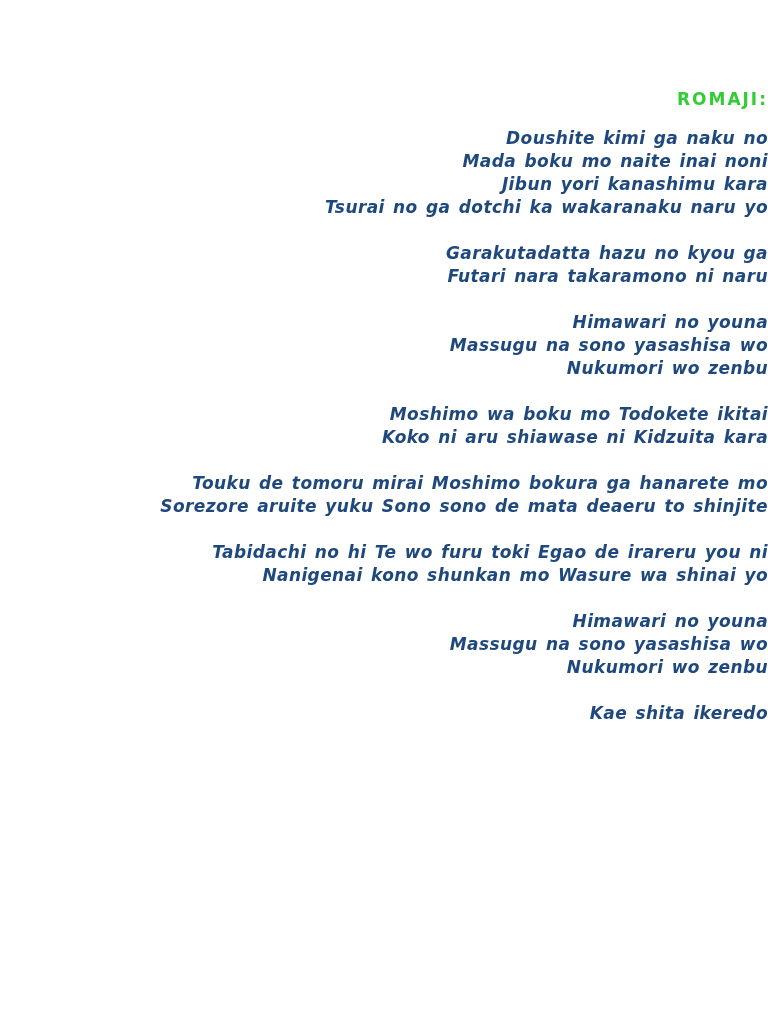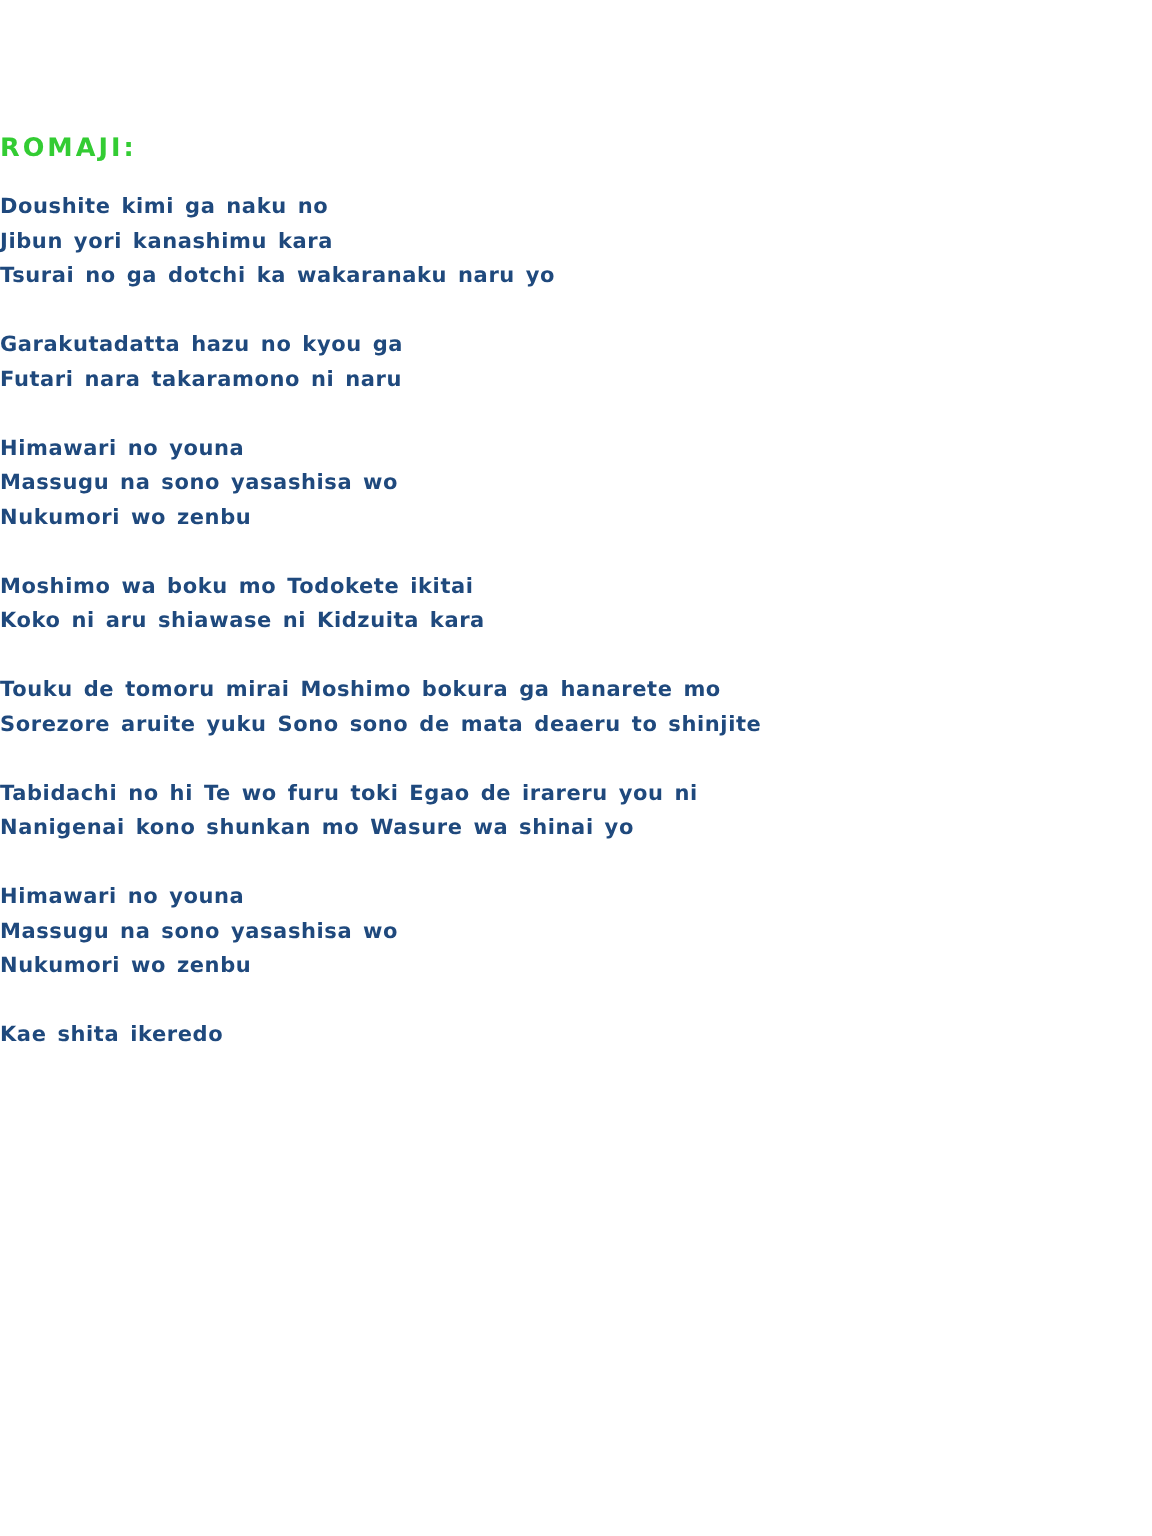--- a/index.html
+++ b/index.html
@@ -10,52 +10,54 @@
   .page {
     position: relative;
     width: 768px;
     height: 1024px;
     margin: 0 auto;
     background: #ffffff;
     overflow: hidden;
     box-sizing: border-box;
     padding-top: 88px;
     font-family: "DejaVu Sans", "Liberation Sans", sans-serif;
-    text-align: left;
+    text-align: right;
   }
   .title {
     margin: 0 0 16px 0;
     font-size: 17px;
     line-height: 23px;
     font-weight: 700;
     letter-spacing: 2px;
     word-spacing: 3px;
   }
   .lyrics {
     font-weight: 700;
   }
   .stanza {
     margin: 0 0 23px 0;
   }
   .lyric-line {
-    font-size: 14px;
+    font-size: 17px;
     line-height: 23px;
     letter-spacing: 0.4px;
     word-spacing: 2px;
     white-space: nowrap;
+    font-style: italic;
   }
 </style>
 </head>
 <body>
 
 <div class="page">
   <h1 class="title" style="color: rgb(51, 204, 51);">ROMAJI:</h1>
   <div class="lyrics" style="color: rgb(31, 73, 125);">
       <div class="stanza">
         <div class="lyric-line">Doushite kimi ga naku no</div>
+        <div class="lyric-line">Mada boku mo naite inai noni</div>
         <div class="lyric-line">Jibun yori kanashimu kara</div>
         <div class="lyric-line">Tsurai no ga dotchi ka wakaranaku naru yo</div>
       </div>
       <div class="stanza">
         <div class="lyric-line">Garakutadatta hazu no kyou ga</div>
         <div class="lyric-line">Futari nara takaramono ni naru</div>
       </div>
       <div class="stanza">
         <div class="lyric-line">Himawari no youna</div>
         <div class="lyric-line">Massugu na sono yasashisa wo</div>

